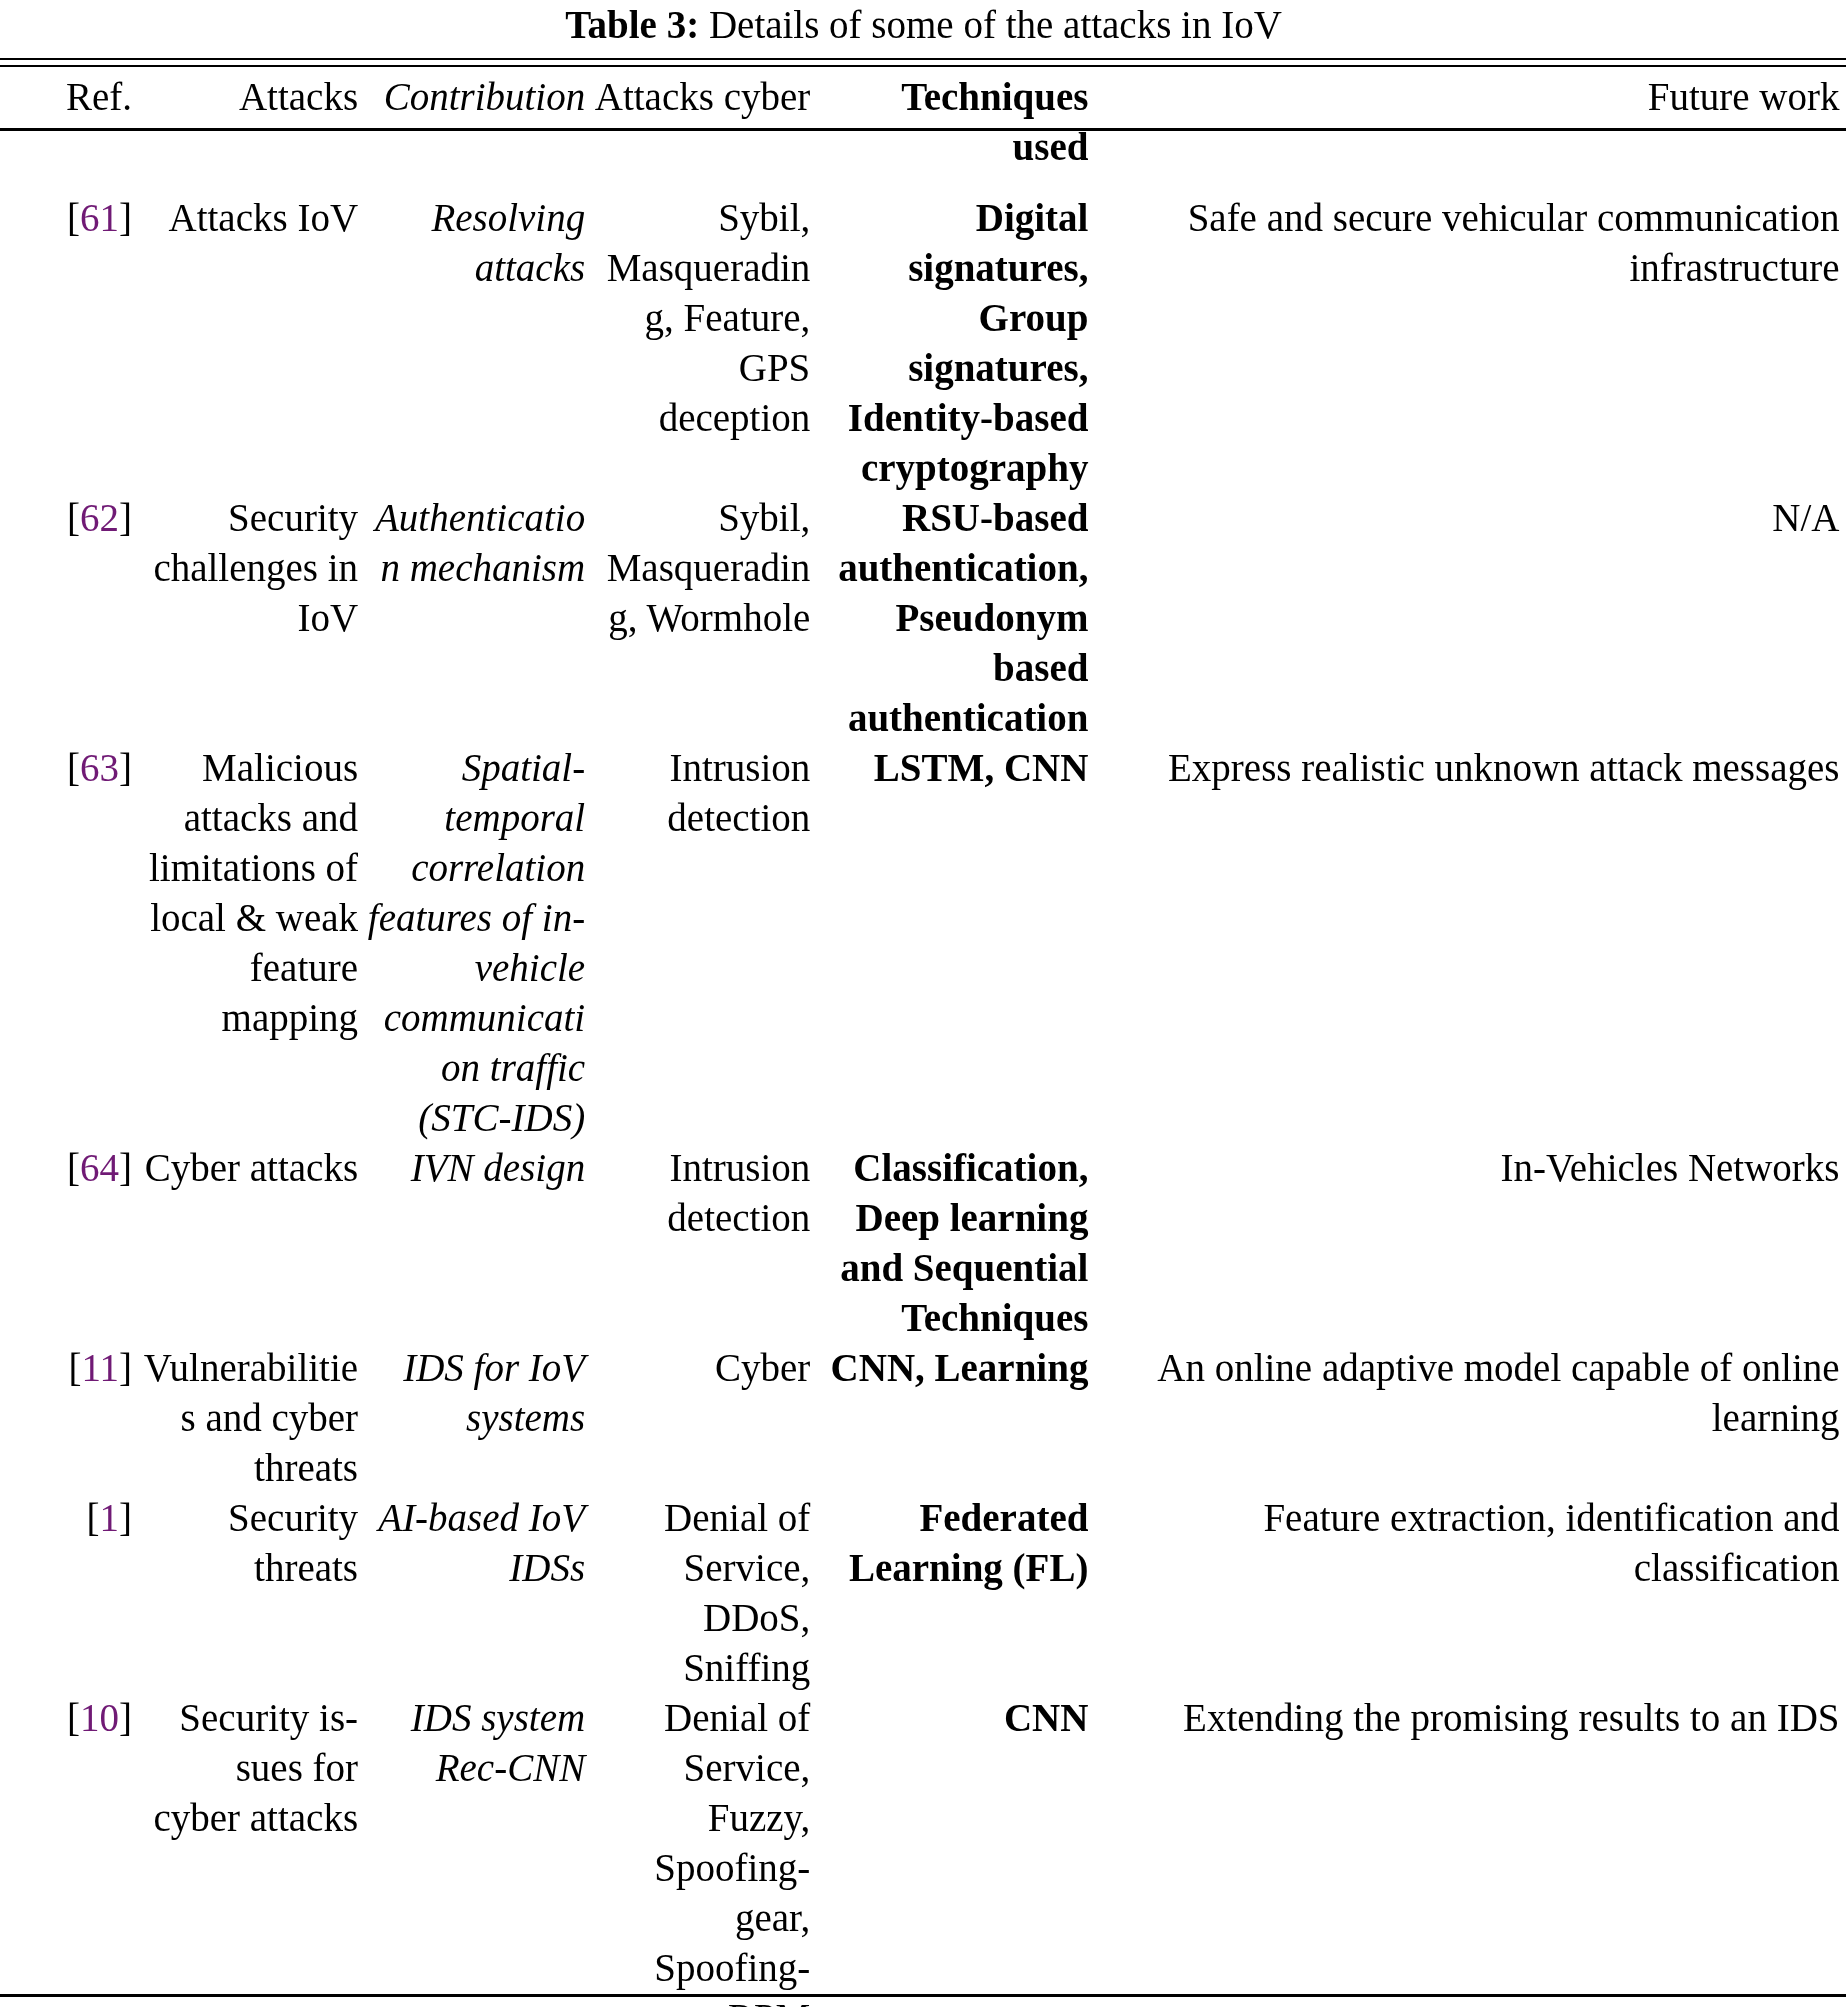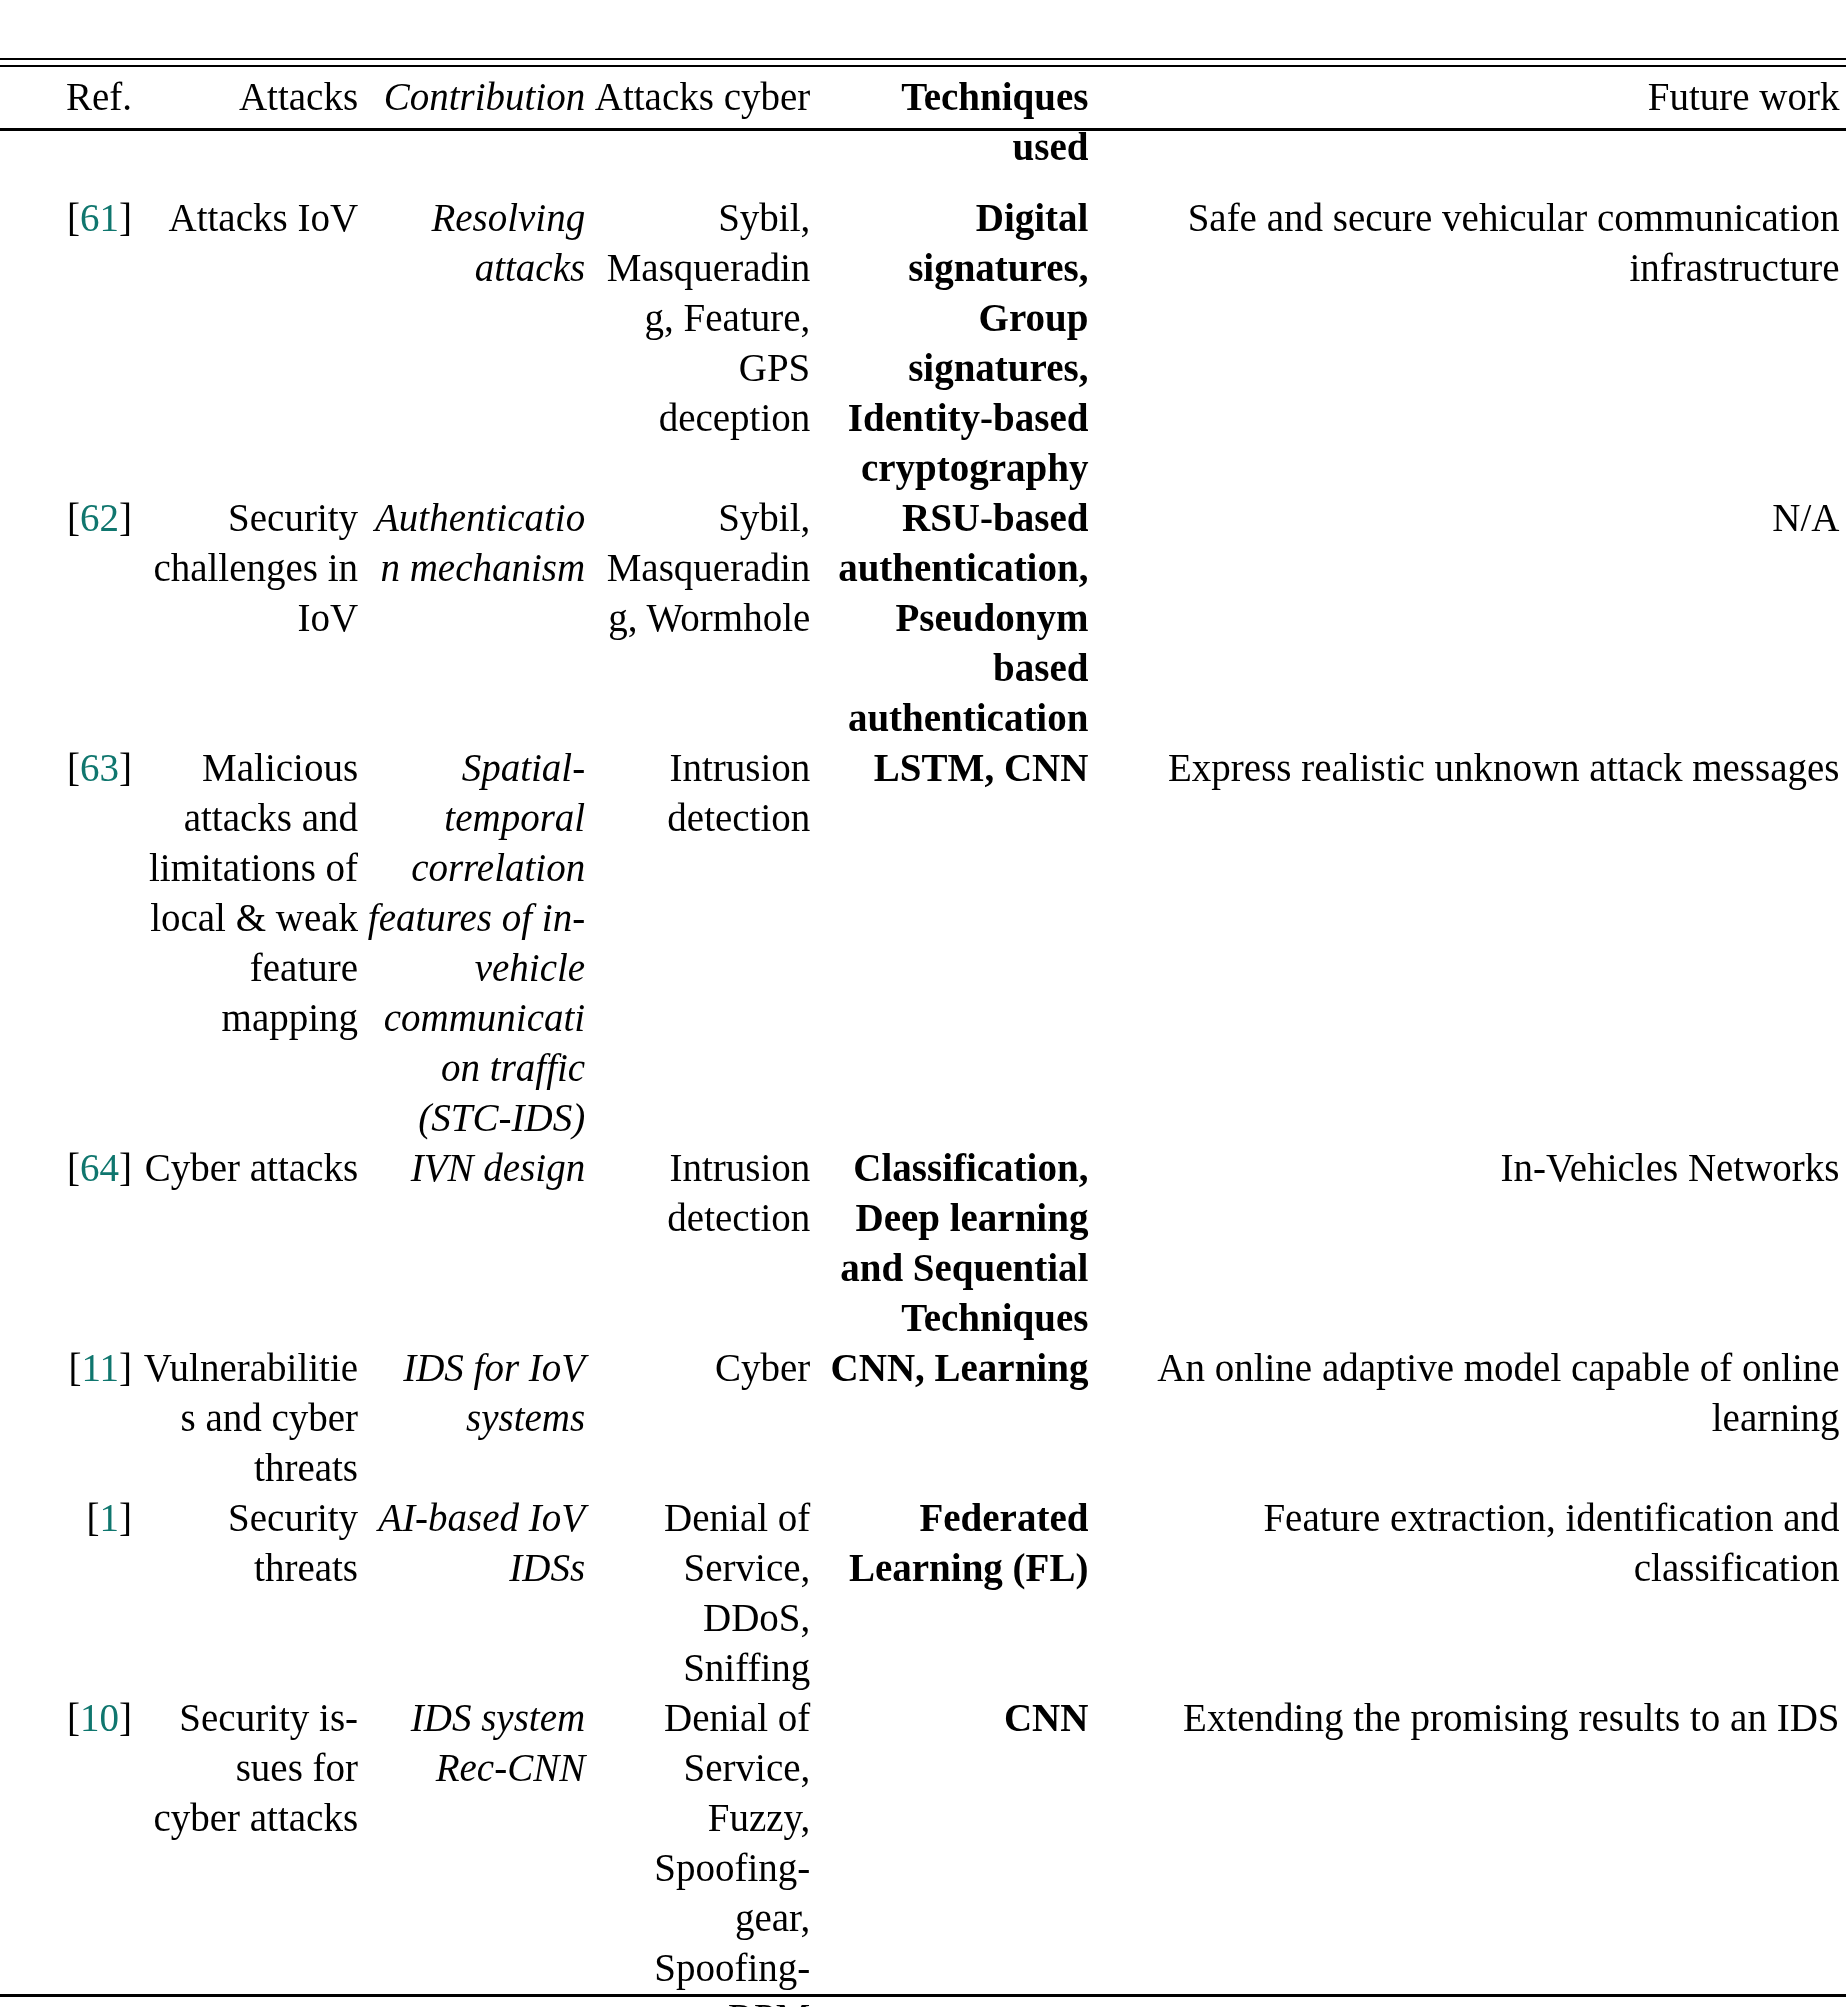--- a/index.html
+++ b/index.html
@@ -109,31 +109,35 @@
   .cell-prob { width: 217px; }
   .cell-cont { width: 218px; font-style: italic; }
   .cell-atk  { width: 217px; }
   .cell-tech { width: 271px; font-weight: bold; }
   .cell-fut  { width: 744px; }
 
   .ref {
     white-space: nowrap;
   }
   .ref .num {
-    color: #0f766e;
+    color: #701a75;
   }
   .ref .brk {
     color: #000000;
   }
 </style>
 </head>
 <body>
 
 <div class="page">
 
+  <div class="caption">
+    <span class="cap-label">Table 3:</span>
+    <span class="cap-text">Details of some of the attacks in IoV</span>
+  </div>
 
   <div class="rule rule-double rule-top"></div>
   <div class="rule rule-single rule-header"></div>
   <div class="rule rule-single rule-bottom"></div>
 
   <div class="table">
     <table class="tbl">
       <colgroup>
         <col class="c-ref">
           <col class="c-prob">

